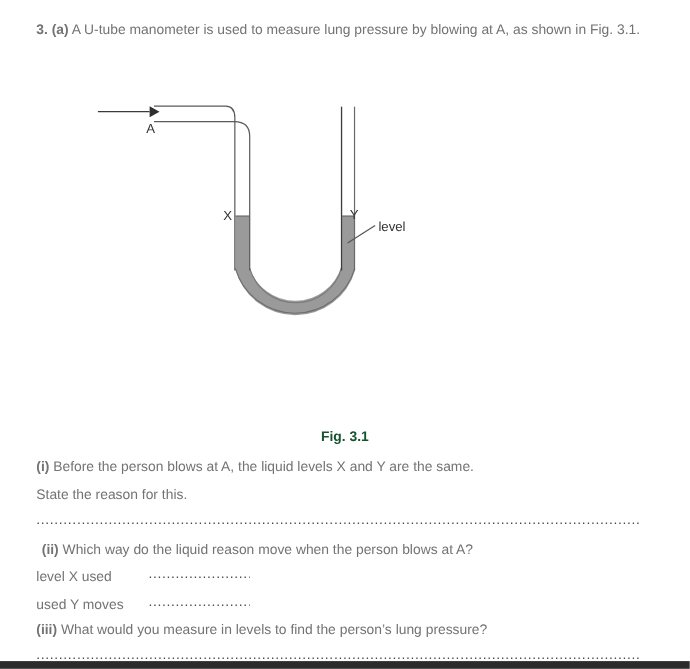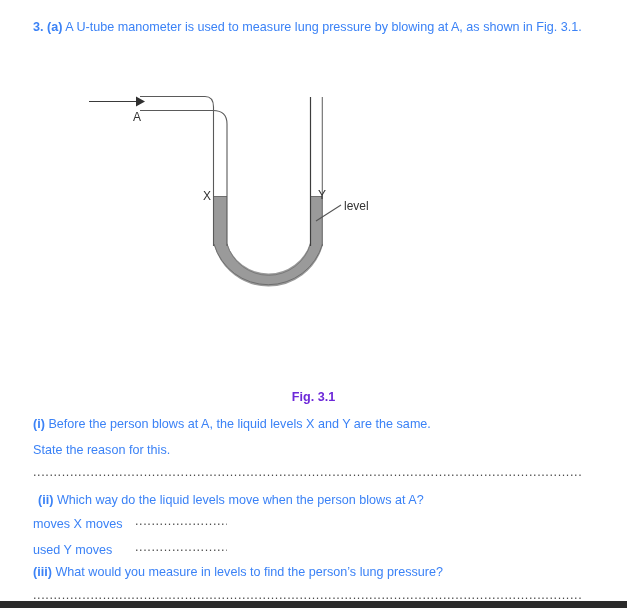--- a/index.html
+++ b/index.html
@@ -23,41 +23,41 @@
     width: 627px;
     height: 608px;
     background: #ffffff;
   }
 
   
   .qtext {
     position: absolute;
     font-size: 12.6px;
     line-height: 26px;
-    color: #3b82f6;
+    color: #737373;
     white-space: nowrap;
   }
   .qtext b { font-weight: bold; }
 
   #stem {
     left: 33px;
     top: 14px;
     white-space: normal;
     width: 560px;
   }
 
   #fig-caption {
     position: absolute;
     top: 390px;
     left: 0;
     width: 627px;
     text-align: center;
     font-size: 12.6px;
     font-weight: bold;
-    color: #6d28d9;
+    color: #14532d;
   }
 
   #part-i      { left: 33px; top: 411px; }
   #part-i-b    { left: 33px; top: 437px; }
   #part-ii     { left: 38px; top: 487px; }
   #lvlx        { left: 33px; top: 511px; }
   #lvly        { left: 33px; top: 537px; }
   #part-iii    { left: 33px; top: 559px; }
 
   
@@ -162,23 +162,23 @@
 
   <div id="fig-caption">Fig. 3.1</div>
 
   <div class="qtext" id="part-i-b">State the reason for this.</div>
   <div class="qtext" id="part-i">
     <b>(i)</b><span> Before the person blows at A, the liquid levels X and Y are the same.</span>
   </div>
   <div class="dots" id="dots-1">......................................................................................................................................................................</div>
 
   <div class="qtext" id="part-ii">
-    <b>(ii)</b><span> Which way do the liquid levels move when the person blows at A?</span>
+    <b>(ii)</b><span> Which way do the liquid reason move when the person blows at A?</span>
   </div>
-  <div class="qtext" id="lvlx">moves X moves</div>
+  <div class="qtext" id="lvlx">level X used</div>
   <div class="dots" id="dots-2">...........................</div>
   <div class="qtext" id="lvly">used Y moves</div>
   <div class="dots" id="dots-3">...........................</div>
 
   <div class="qtext" id="part-iii">
     <b>(iii)</b><span> What would you measure in levels to find the person’s lung pressure?</span>
   </div>
   <div class="dots" id="dots-4">......................................................................................................................................................................</div>
 
   <div id="bottom-bar"></div>

